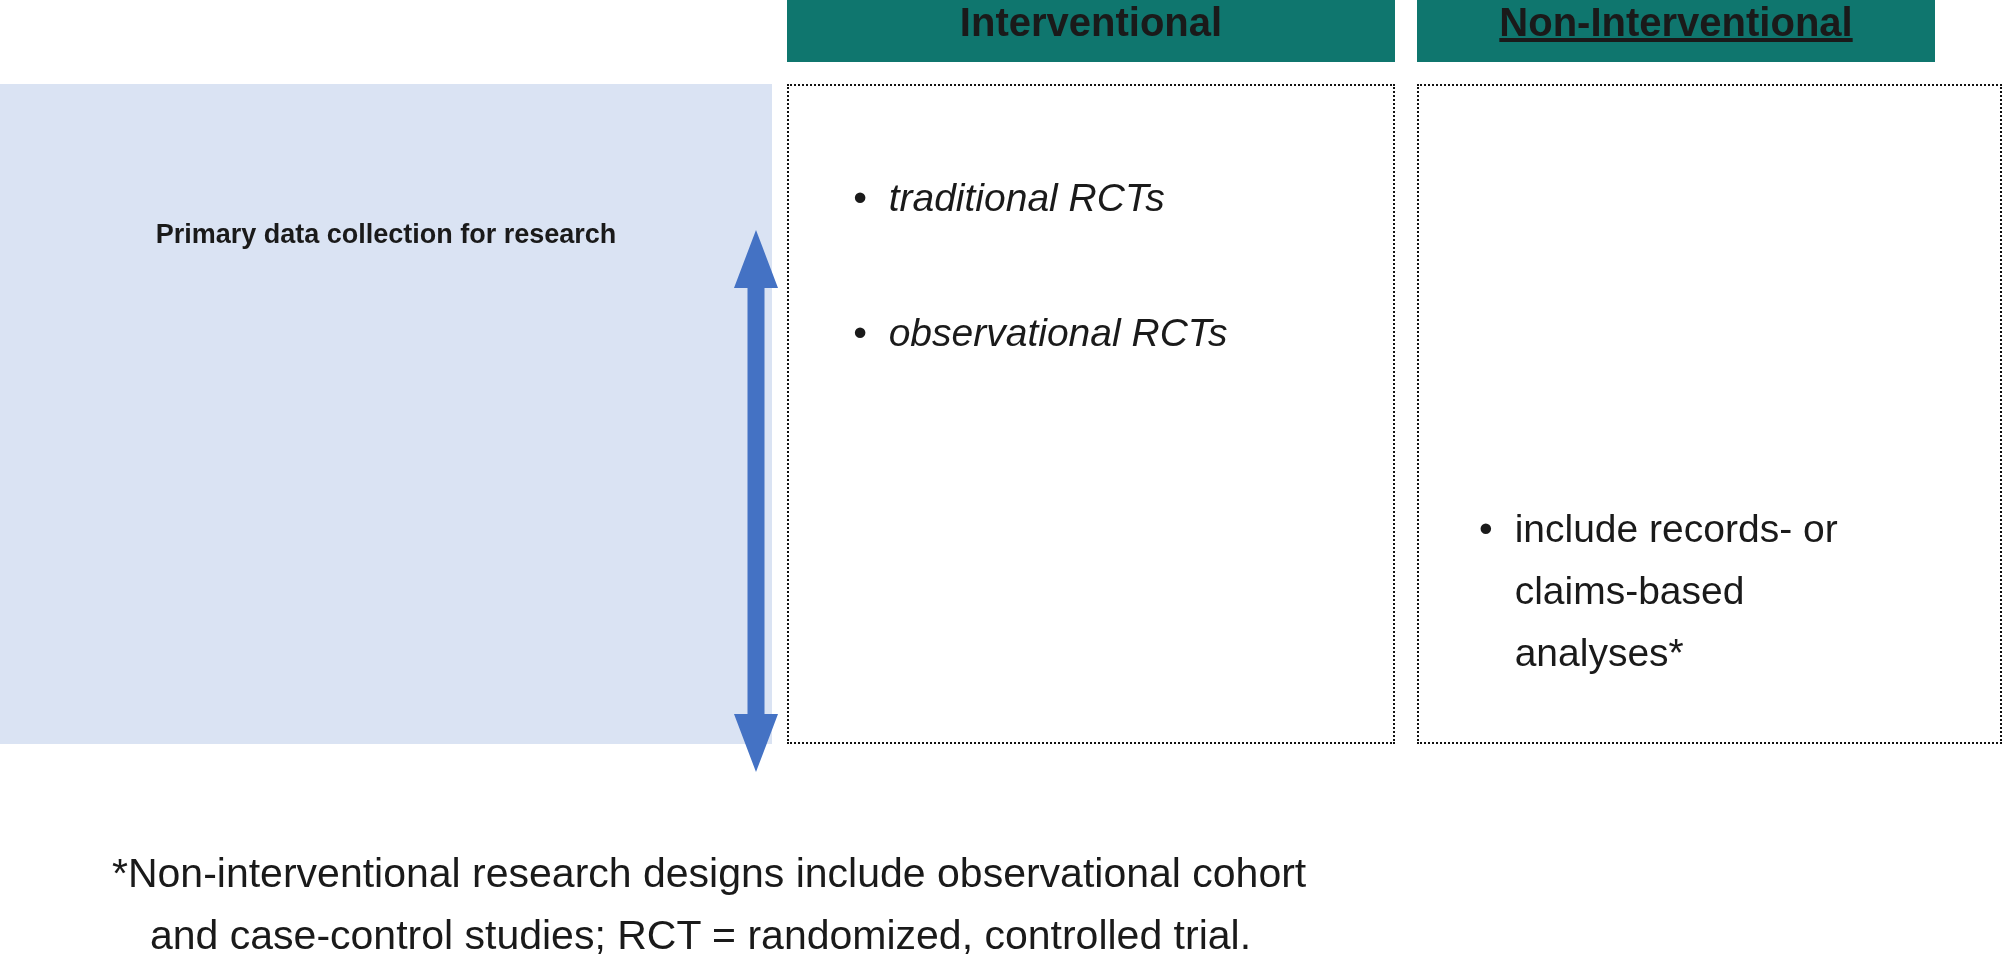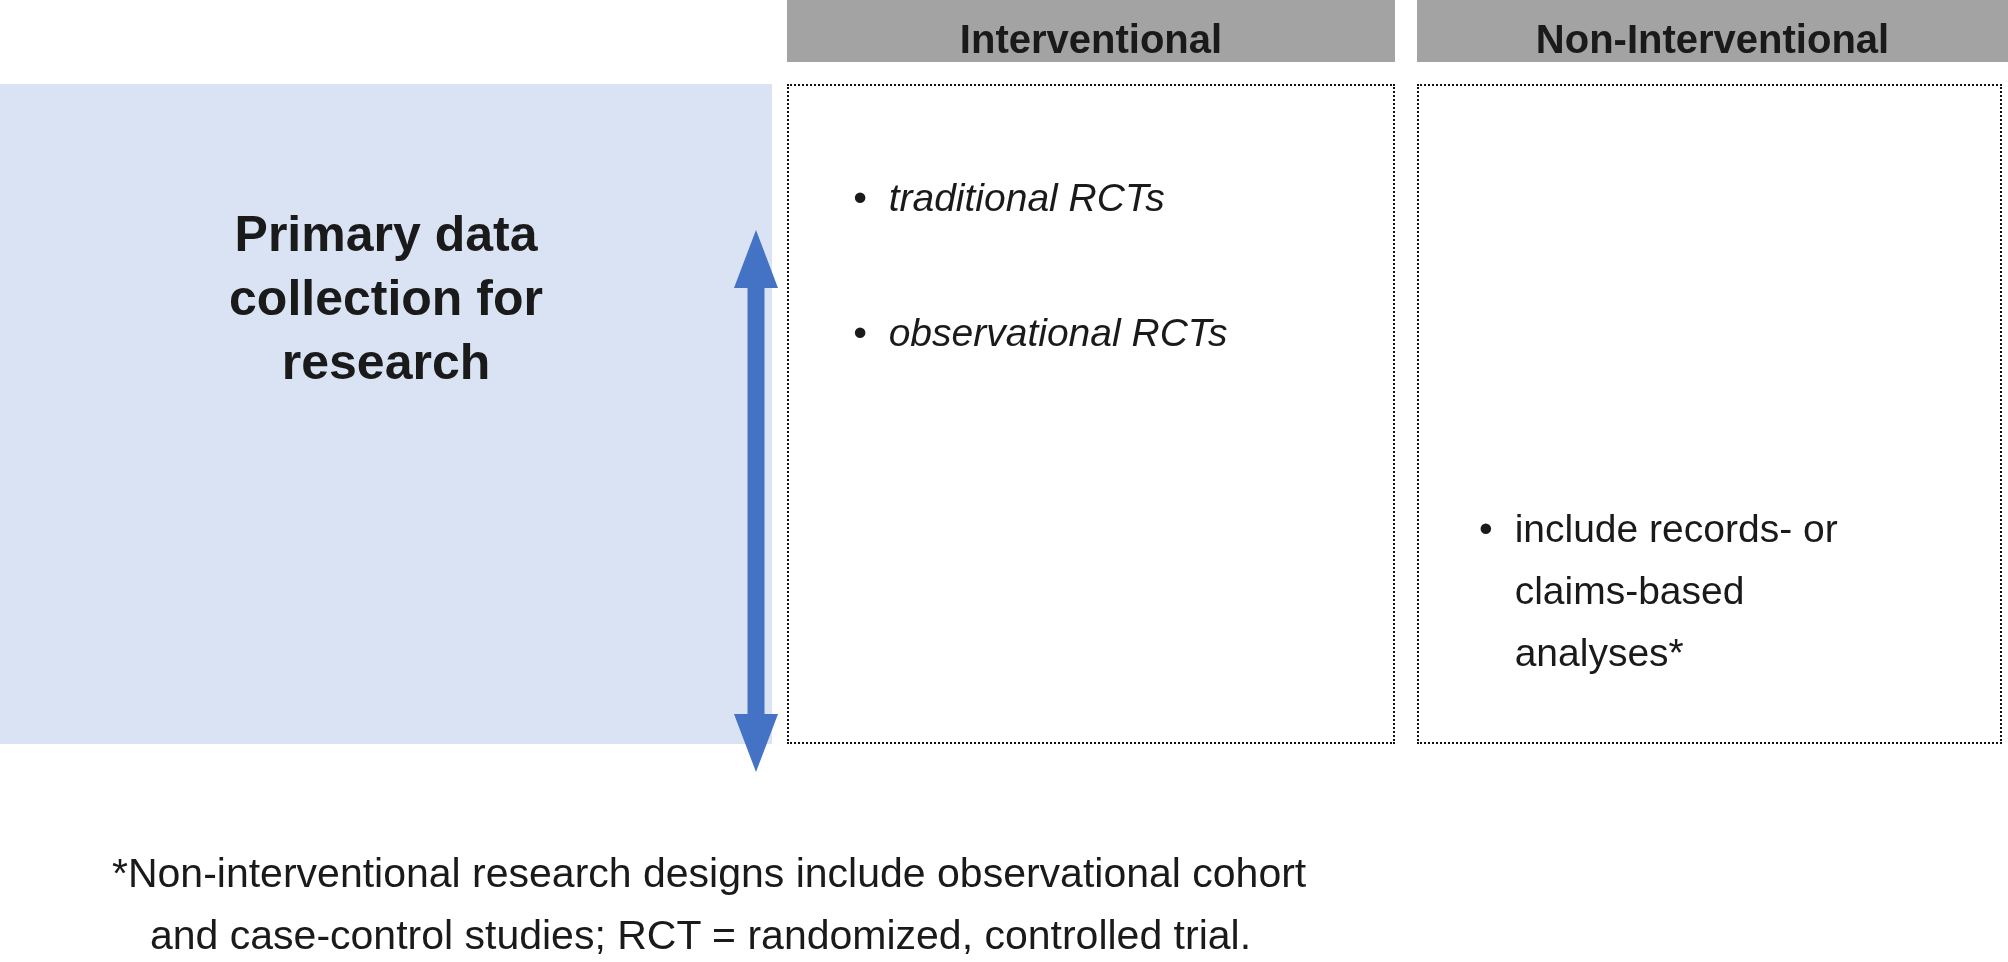--- a/index.html
+++ b/index.html
@@ -12,48 +12,48 @@
     font-family: "Liberation Sans", sans-serif;
     color: #1a1a1a;
     overflow: hidden;
   }
 
   
   .col-header {
     position: absolute;
     top: 0;
     height: 62px;
-    background: #a3a3a3;
+    background: #0f766e;
     display: flex;
-    align-items: flex-end;
+    align-items: flex-start;
     justify-content: center;
     font-weight: 700;
     font-size: 40px;
   }
   .col-header.interventional { left: 787px; width: 608px; }
-  .col-header.non-interventional { left: 1417px; width: 591px; }
+  .col-header.non-interventional { left: 1417px; width: 518px; text-decoration: underline; }
 
   
   .left-panel {
     position: absolute;
     left: 0;
     top: 84px;
     width: 772px;
     height: 660px;
     background: #dae3f3;
   }
   .row-label {
     position: absolute;
     width: 700px;
     left: 36px;
     display: flex;
     justify-content: center;
     text-align: center;
     font-weight: 700;
-    font-size: 50px;
+    font-size: 27px;
     line-height: 64px;
   }
   .row-label.primary { top: 118px; }
   .row-label.primary > span { display: block; max-width: 500px; }
   .row-label.secondary { top: 402px; }
   .row-label.secondary > span { display: block; max-width: 545px; }
 
   .v-arrow {
     position: absolute;
     left: 733px;

